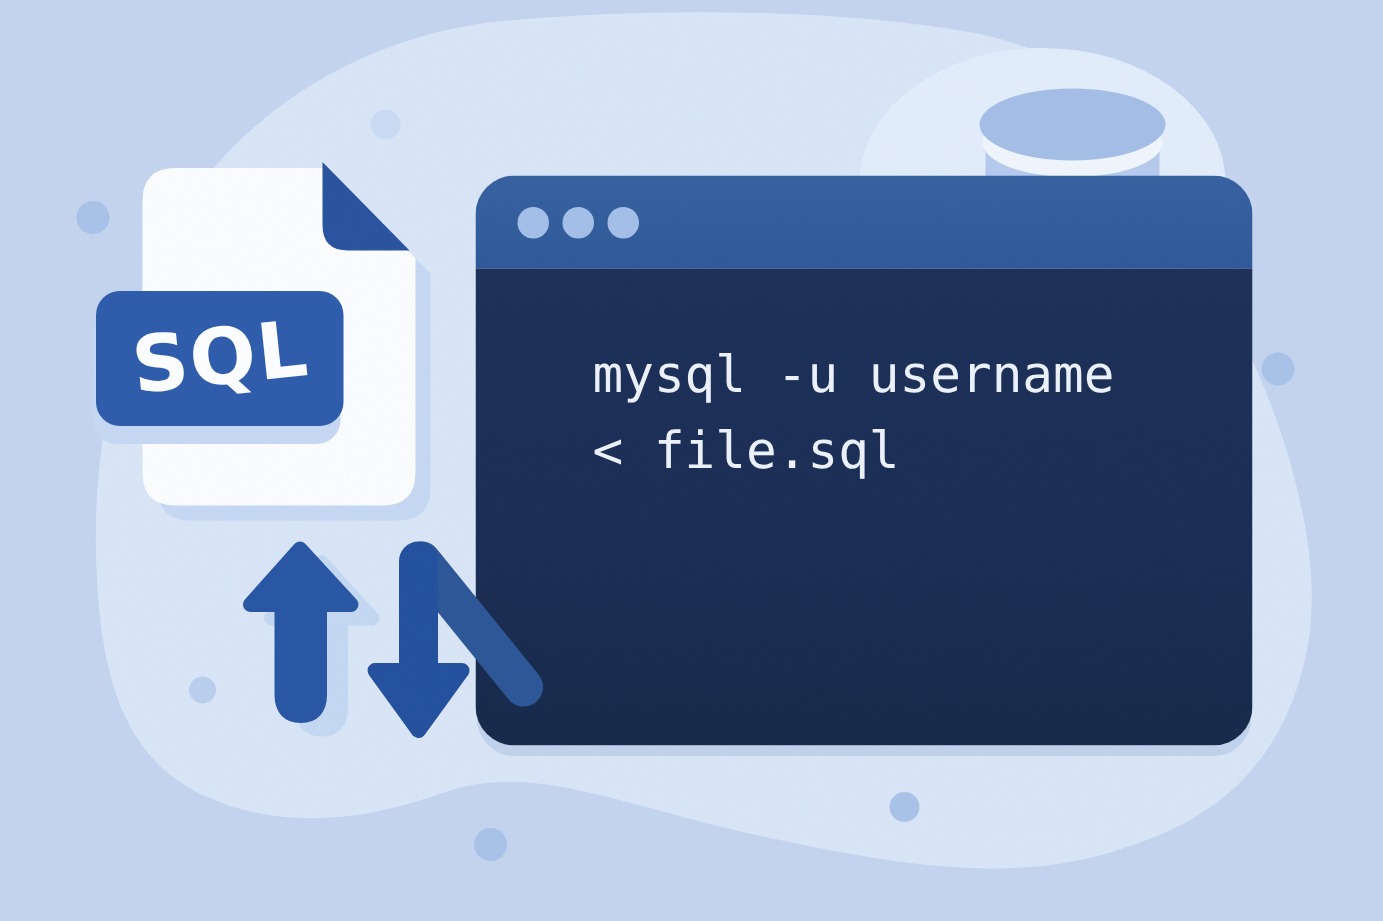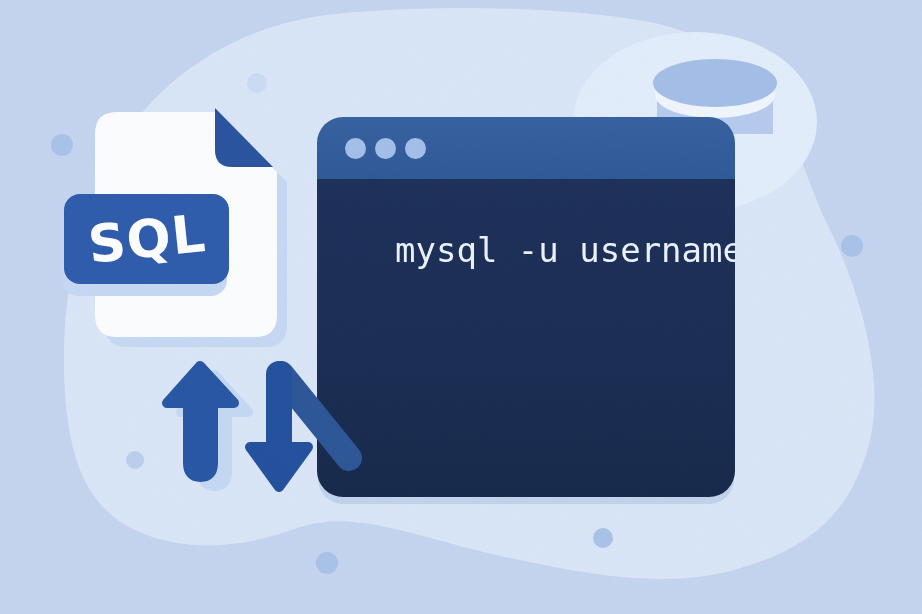--- a/index.html
+++ b/index.html
@@ -23,21 +23,21 @@
   }
   .sql-badge-label{
     color:var(--badge-text,#ffffff);
     font-weight:bold;font-size:52px;letter-spacing:1px;
     transform:rotate(-6deg);
     line-height:1;
   }
 
   
   .window{
-    position:absolute;left:317px;top:117px;width:418px;height:380px;
+    position:absolute;left:317px;top:117px;width:518px;height:380px;
     border-radius:26px;overflow:hidden;
     box-shadow:0 8px 0 -1px var(--win-shadow,#c2d4ec);
     z-index:4;
   }
   .titlebar{
     height:62px;
     background:linear-gradient(180deg, var(--titlebar-top,#36619f), var(--titlebar,#2f5897));
     display:flex;align-items:center;gap:9px;
     padding-left:28px;
   }
@@ -110,20 +110,21 @@
   </div>
 
   <div class="window">
     <div class="titlebar">
       <span class="win-dot"></span>
       <span class="win-dot"></span>
       <span class="win-dot"></span>
     </div>
     <div class="win-body">
       <div class="term-line">mysql -u username</div>
+      <div class="term-line">&lt; file.sql</div>
     </div>
   </div>
 
   <svg class="layer fg" viewBox="0 0 922 614" style="z-index:5">
     <path style="stroke:var(--diagonal);stroke-width:26;stroke-linecap:round;fill:none" d="M281,374 L349,458"></path>
     <g>
       <path style="stroke:var(--arrow-down);stroke-width:26;stroke-linecap:round;fill:none" d="M279,374 L279,446"></path>
       <path style="fill:var(--arrow-down);stroke:var(--arrow-down);stroke-width:10;stroke-linejoin:round" d="M250,447 L308,447 L279,487 Z"></path>
     </g>
   </svg>

